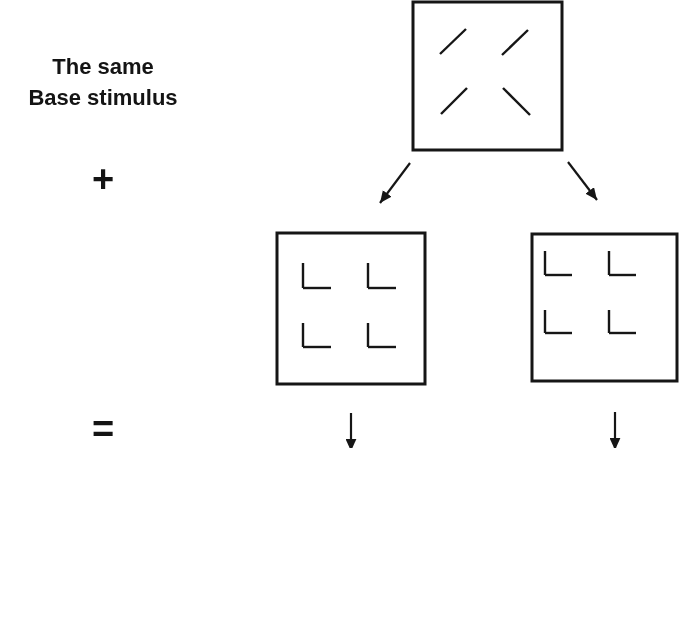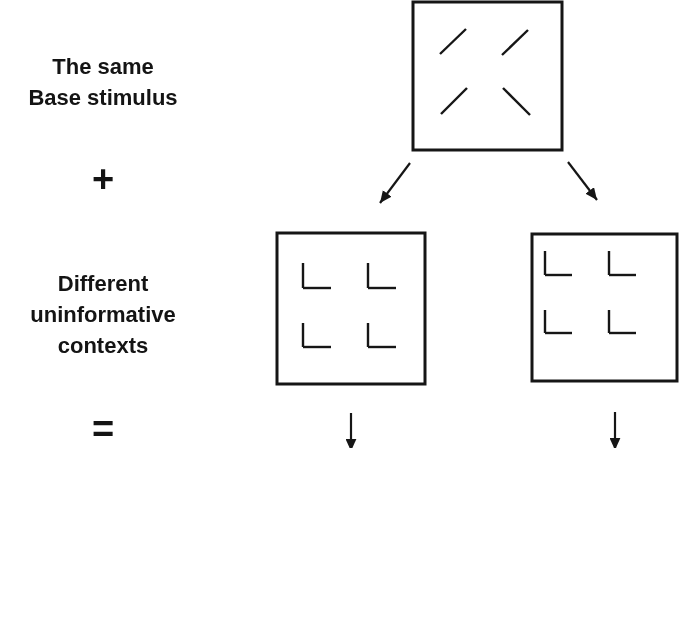--- a/index.html
+++ b/index.html
@@ -117,20 +117,17 @@
       <line x1="568" y1="162" x2="597" y2="200" stroke="#161616" stroke-width="2.2" marker-end="url(#arrowhead)"></line>
       <line x1="351" y1="413" x2="351" y2="451" stroke="#161616" stroke-width="2.2" marker-end="url(#arrowhead)"></line>
       <line x1="615" y1="412" x2="615" y2="450" stroke="#161616" stroke-width="2.2" marker-end="url(#arrowhead)"></line>
     </svg>
 
   <div class="label" style="top:51px">The same
 Base stimulus</div>
 
   <div class="op" style="top:159px">+</div>
 
-  <div class="label" style="top:268px">Different
-uninformative
-contexts</div>
 
   <div class="op" style="top:409px">=</div>
 
 
 </div>
 
 </body></html>

